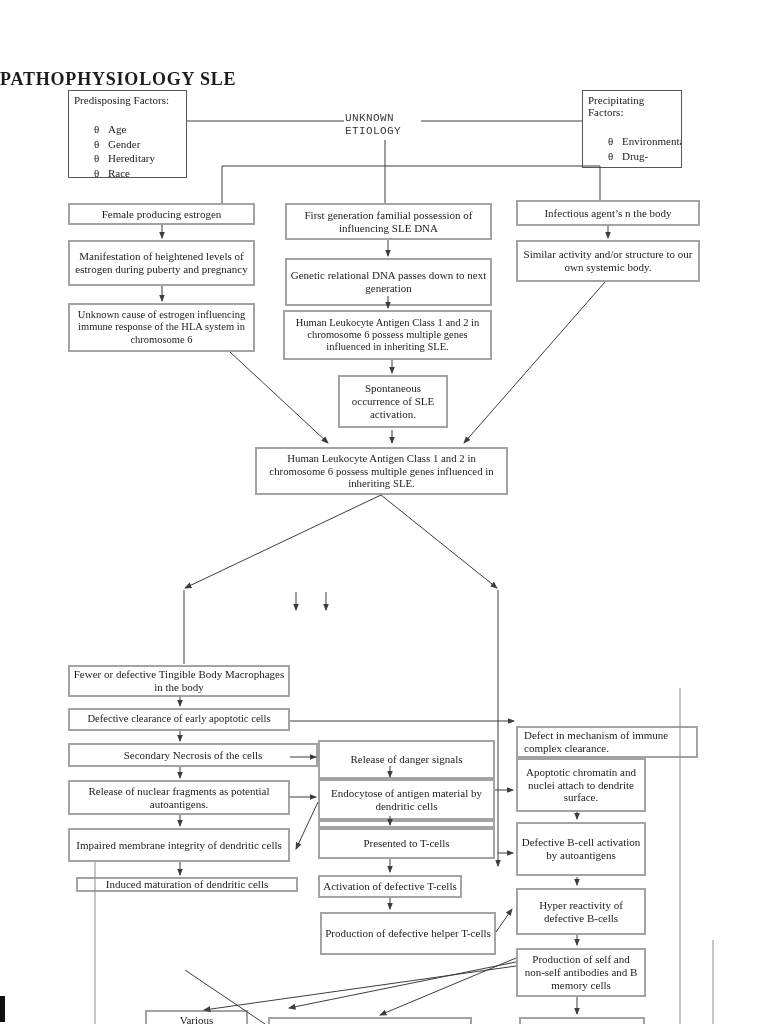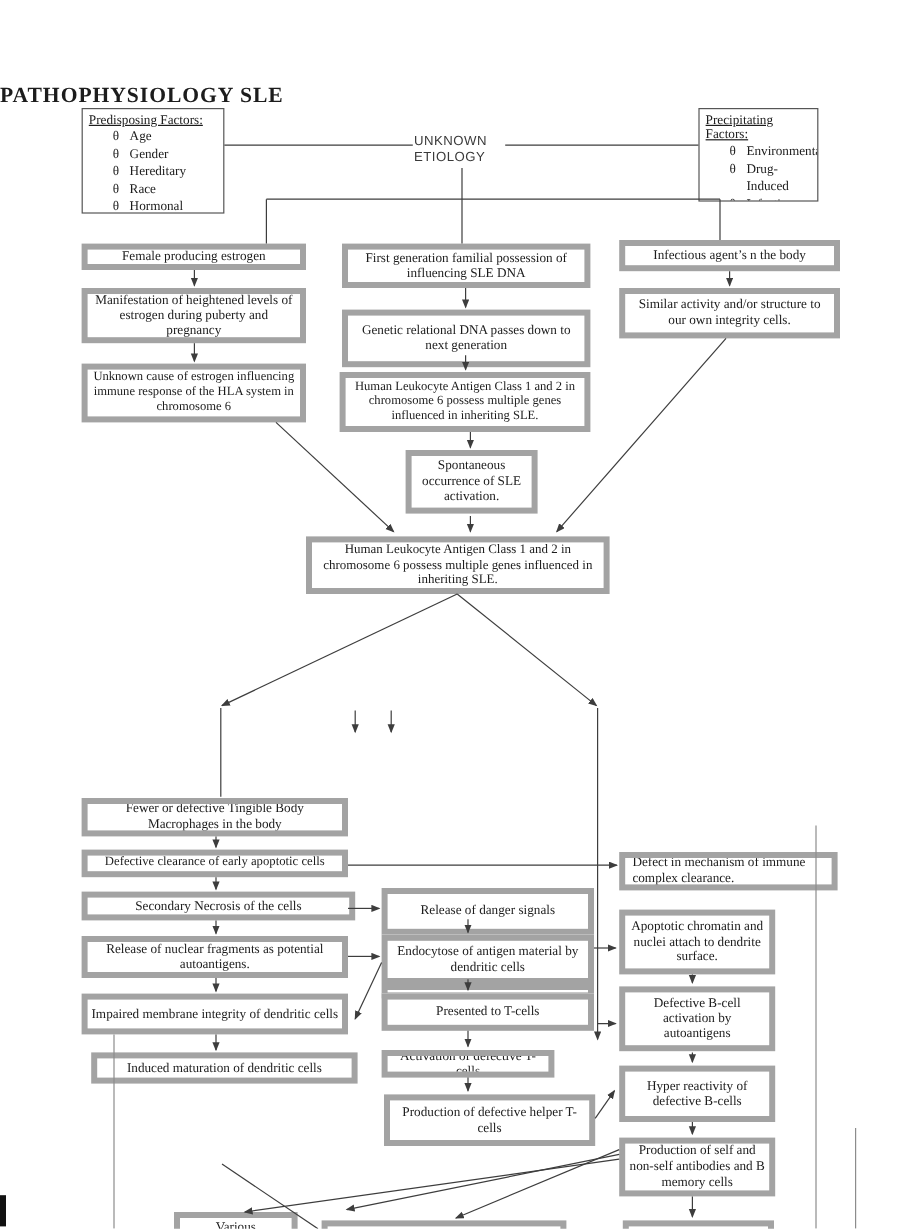--- a/index.html
+++ b/index.html
@@ -1,32 +1,32 @@
 <!DOCTYPE html>
 <html><head>
 <meta charset="utf-8">
 <style>
   html,body{margin:0;padding:0;background:#fff;}
   body{width:768px;height:1024px;position:relative;overflow:hidden;
        font-family:"Liberation Serif",serif;color:#1c1c1c;}
   #stage{position:absolute;inset:0;}
-  .node{position:absolute;border:5px solid #a3a3a3;background:#fff;box-sizing:border-box;
+  .node{position:absolute;border:2px solid #a3a3a3;background:#fff;box-sizing:border-box;
         display:flex;align-items:center;justify-content:center;text-align:center;
         font-size:11px;line-height:1.16;padding:1px 3px;overflow:hidden;}
-  .node.left{justify-content:flex-start;text-align:left;padding-left:6px;}
+  .node.left{justify-content:flex-start;text-align:left;padding-left:6px;margin-top:16px;}
   .node.top{align-items:flex-start;padding-top:2px;}
   .factor-box{position:absolute;border:1px solid #565656;background:#fff;box-sizing:border-box;
         font-size:11px;overflow:hidden;padding:3px 2px 0 5px;}
-  .factor-title{margin-bottom:1px;text-decoration:underline;}
+  .factor-title{margin-bottom:16px;}
   .factor-item{display:flex;line-height:14.5px;}
   .factor-item .theta{width:14px;margin-left:20px;flex:none;}
   #title{position:absolute;top:69px;left:0;width:768px;
         font-weight:bold;font-size:18px;letter-spacing:.8px;}
   #etiology{position:absolute;left:345px;top:112px;width:82px;
-        font-family:Liberation Sans, sans-serif;font-size:11px;line-height:13px;
+        font-family:Liberation Mono, monospace;font-size:11px;line-height:13px;
         color:#3a3a3a;letter-spacing:.4px;background:#fff;}
   svg#wires{position:absolute;inset:0;pointer-events:none;}
   svg#wires line{stroke:#3d3d3d;stroke-width:1;}
   svg#wires line.g{stroke:#8c8c8c;}
   #corner-mark{position:absolute;left:0;top:996px;width:5px;height:26px;background:#111;}
 </style>
 </head>
 <body>
 
 <div id="stage">
@@ -78,30 +78,30 @@
   <div class="node" style="left:68px;top:203px;width:187px;height:22px">Female producing estrogen</div>
   <div class="node" style="left:68px;top:240px;width:187px;height:46px">Manifestation of heightened levels of estrogen during puberty and pregnancy</div>
   <div class="node" style="left:68px;top:303px;width:187px;height:49px;font-size:10.5px">Unknown cause of estrogen influencing immune response of the HLA system in chromosome 6</div>
 
   <div class="node" style="left:285px;top:203px;width:207px;height:37px">First generation familial possession of influencing SLE DNA</div>
   <div class="node" style="left:285px;top:258px;width:207px;height:48px">Genetic relational DNA passes down to next generation</div>
   <div class="node" style="left:283px;top:310px;width:209px;height:50px;font-size:10.5px">Human Leukocyte Antigen Class 1 and 2 in chromosome 6 possess multiple genes influenced in inheriting SLE.</div>
   <div class="node" style="left:338px;top:375px;width:110px;height:53px">Spontaneous occurrence of SLE activation.</div>
 
   <div class="node" style="left:516px;top:200px;width:184px;height:26px">Infectious agent’s n the body</div>
-  <div class="node" style="left:516px;top:240px;width:184px;height:42px">Similar activity and/or structure to our own integrity cells.</div>
+  <div class="node" style="left:516px;top:240px;width:184px;height:42px">Similar activity and/or structure to our own systemic body.</div>
 
   <div class="node" style="left:255px;top:447px;width:253px;height:48px;font-size:10.8px">Human Leukocyte Antigen Class 1 and 2 in chromosome 6 possess multiple genes influenced in inheriting SLE.</div>
 
   <div class="node" style="left:68px;top:665px;width:222px;height:32px">Fewer or defective Tingible Body Macrophages in the body</div>
   <div class="node" style="left:68px;top:708px;width:222px;height:23px;font-size:10.6px">Defective clearance of early apoptotic cells</div>
-  <div class="node" style="left:68px;top:743px;width:228px;height:24px">Secondary Necrosis of the cells</div>
+  <div class="node" style="left:68px;top:743px;width:250px;height:24px">Secondary Necrosis of the cells</div>
   <div class="node" style="left:68px;top:780px;width:222px;height:35px">Release of nuclear fragments as potential autoantigens.</div>
   <div class="node" style="left:68px;top:828px;width:222px;height:34px">Impaired membrane integrity of dendritic cells</div>
-  <div class="node" style="left:76px;top:877px;width:222px;height:26px">Induced maturation of dendritic cells</div>
+  <div class="node" style="left:76px;top:877px;width:222px;height:15px">Induced maturation of dendritic cells</div>
 
   <div class="node" style="left:318px;top:740px;width:177px;height:39px">Release of danger signals</div>
   <div class="node" style="left:318px;top:779px;width:177px;height:41px">Endocytose of antigen material by dendritic cells</div>
   <div class="node" style="left:318px;top:820px;width:177px;height:8px"></div>
   <div class="node" style="left:318px;top:828px;width:177px;height:31px">Presented to T-cells</div>
   <div class="node" style="left:318px;top:875px;width:144px;height:23px">Activation of defective T-cells</div>
   <div class="node" style="left:320px;top:912px;width:176px;height:43px">Production of defective helper T-cells</div>
 
   <div class="node left" style="left:516px;top:710px;width:182px;height:32px">Defect in mechanism of immune complex clearance.</div>
   <div class="node" style="left:516px;top:758px;width:130px;height:54px">Apoptotic chromatin and nuclei attach to dendrite surface.</div>

